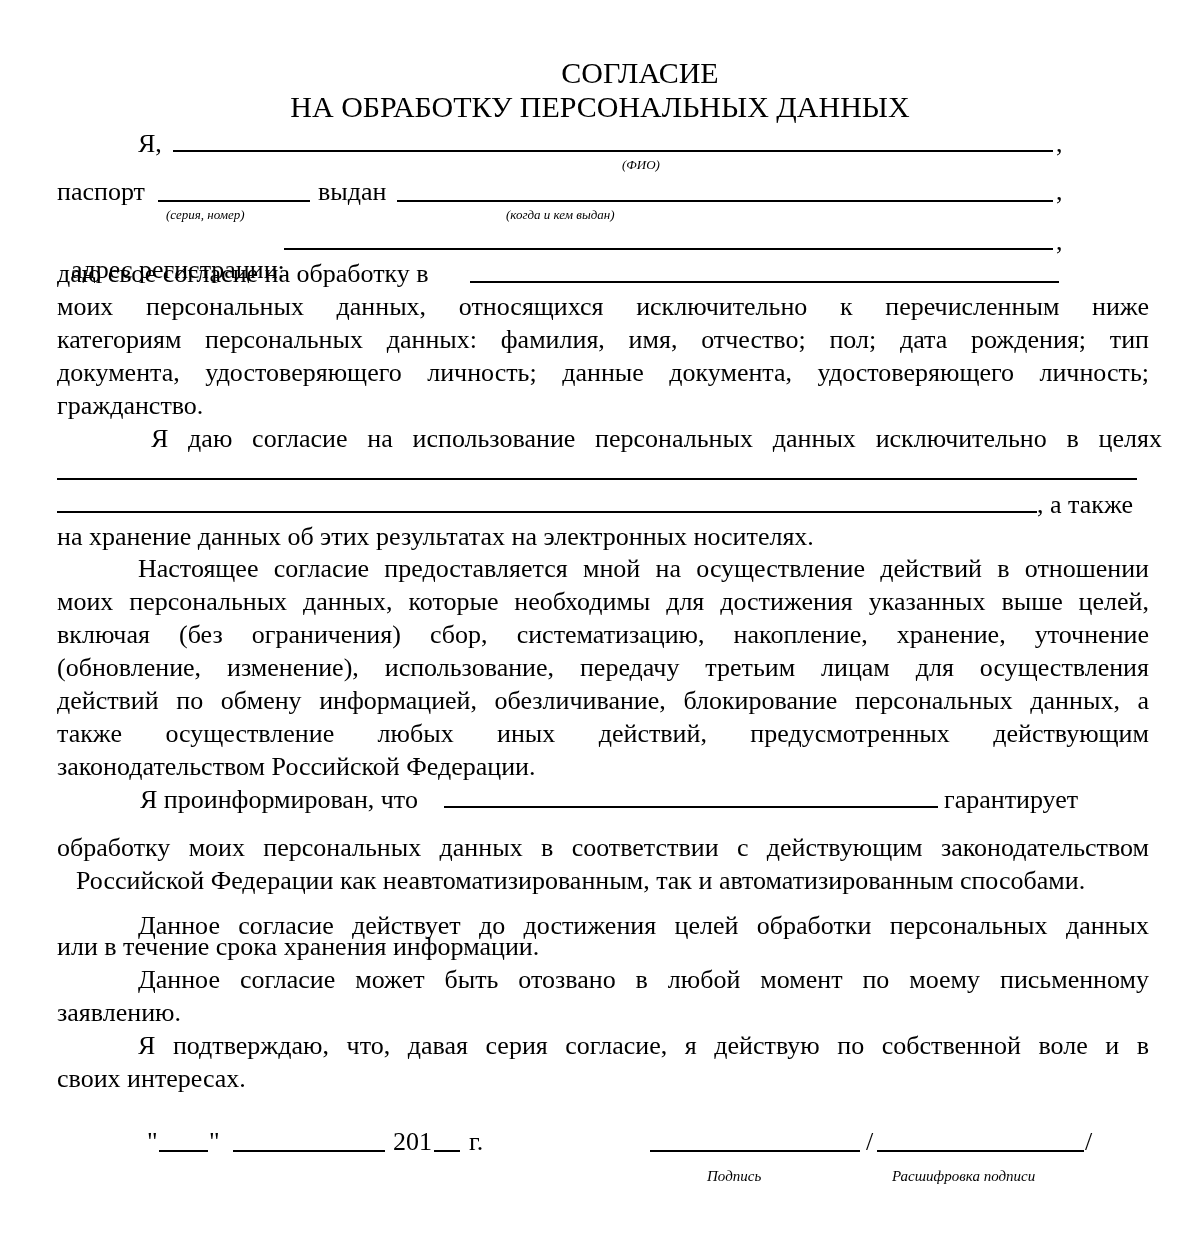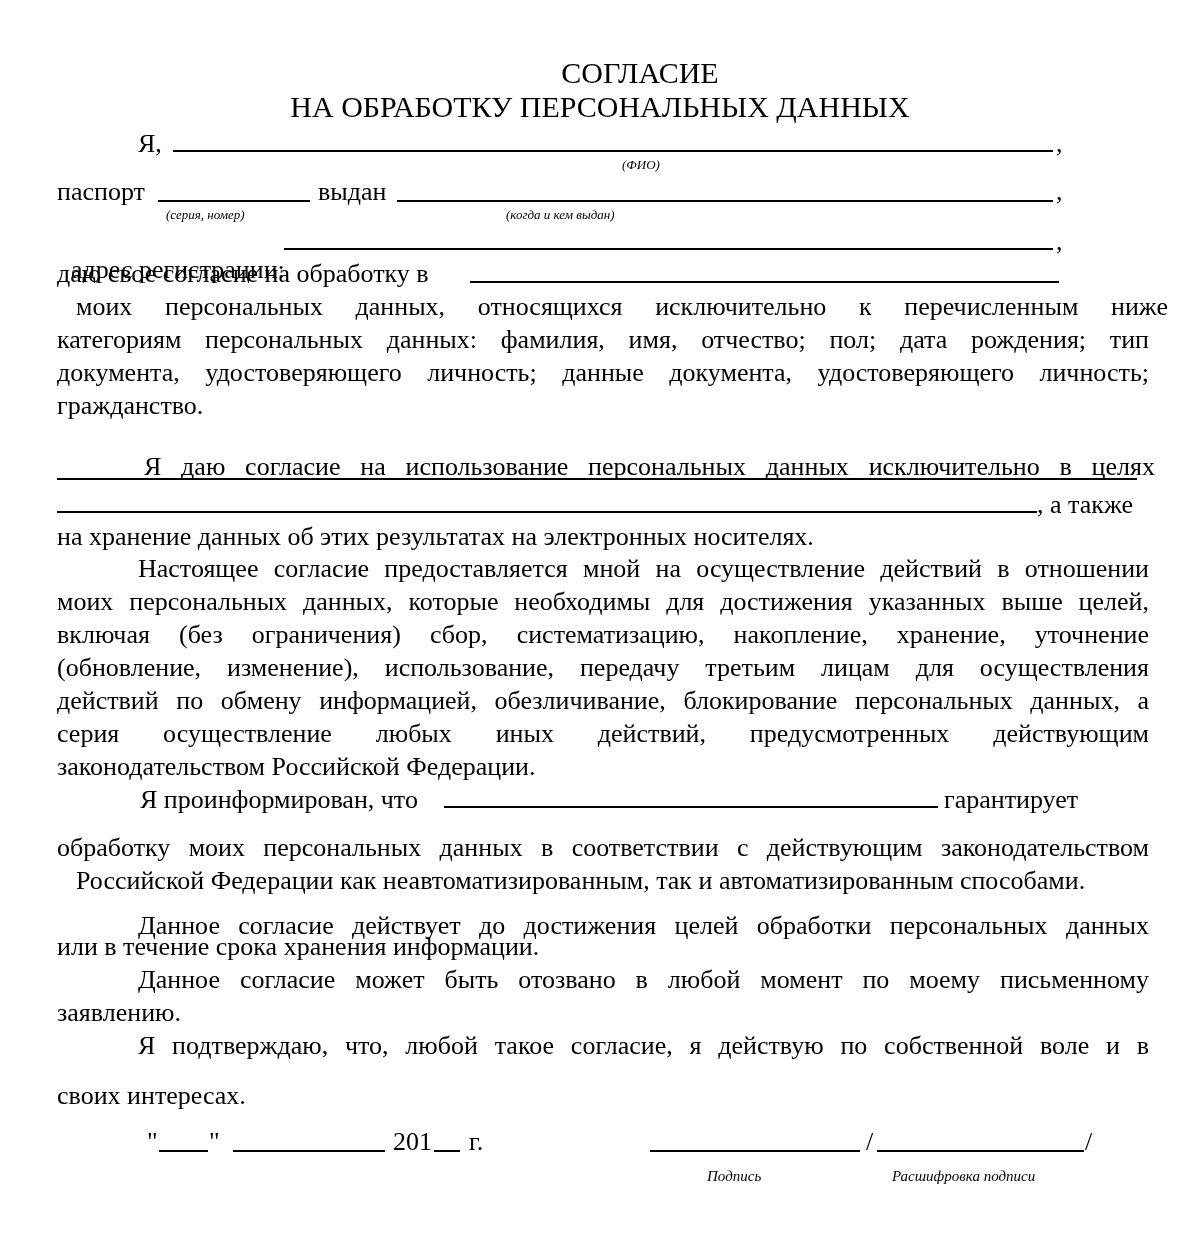--- a/index.html
+++ b/index.html
@@ -41,53 +41,53 @@
 <span class="abs txt" style="left:1056px; top:176px;">,</span>
 <span class="abs hint" style="left:506px; top:207px;">(когда и кем выдан)</span>
 
 <span class="abs txt" style="left:71px; top:226px;margin-top:28px;">адрес регистрации:</span>
 <div class="line" style="left:284px; top:248px; width:769px;"></div>
 <span class="abs txt" style="left:1056px; top:226px;">,</span>
 
 <span class="abs txt" style="left:57px; top:258px;">даю свое согласие на обработку в</span>
 <div class="line" style="left:470px; top:281px; width:589px;"></div>
 
-<div class="jline" style="top:291px;margin-left:19px;">моих персональных данных, относящихся исключительно к перечисленным ниже</div>
+<div class="jline" style="top:291px;">моих персональных данных, относящихся исключительно к перечисленным ниже</div>
 <div class="jline" style="top:324px;">категориям персональных данных: фамилия, имя, отчество; пол; дата рождения; тип</div>
 <div class="jline" style="top:357px;">документа, удостоверяющего личность; данные документа, удостоверяющего личность;</div>
 <div class="jline last" style="top:390px;">гражданство.</div>
 
-<div class="jline" style="top:423px; left:144px; width:1011px;margin-top:28px;">Я даю согласие на использование персональных данных исключительно в целях</div>
+<div class="jline" style="top:423px; left:151px; width:1011px;">Я даю согласие на использование персональных данных исключительно в целях</div>
 <div class="line" style="left:57px; top:478px; width:1080px;"></div>
 <div class="line" style="left:57px; top:511px; width:980px;"></div>
 <span class="abs txt" style="left:1037px; top:489px;">, а также</span>
 <div class="jline last" style="top:521px;">на хранение данных об этих результатах на электронных носителях.</div>
 
 <div class="jline" style="top:553px; left:138px; width:1011px;">Настоящее согласие предоставляется мной на осуществление действий в отношении</div>
 <div class="jline" style="top:586px;">моих персональных данных, которые необходимы для достижения указанных выше целей,</div>
 <div class="jline" style="top:619px;">включая (без ограничения) сбор, систематизацию, накопление, хранение, уточнение</div>
 <div class="jline" style="top:652px;">(обновление, изменение), использование, передачу третьим лицам для осуществления</div>
 <div class="jline" style="top:685px;">действий по обмену информацией, обезличивание, блокирование персональных данных, а</div>
-<div class="jline" style="top:718px;">серия осуществление любых иных действий, предусмотренных действующим</div>
+<div class="jline" style="top:718px;">также осуществление любых иных действий, предусмотренных действующим</div>
 <div class="jline last" style="top:751px;">законодательством Российской Федерации.</div>
 
 <span class="abs txt" style="left:140px; top:784px;">Я проинформирован, что</span>
 <div class="line" style="left:444px; top:806px; width:494px;"></div>
 <span class="abs txt" style="left:944px; top:784px;">гарантирует</span>
 <div class="jline" style="top:832px;">обработку моих персональных данных в соответствии с действующим законодательством</div>
 <div class="jline last" style="top:865px;margin-left:19px;">Российской Федерации как неавтоматизированным, так и автоматизированным способами.</div>
 
 <div class="jline" style="top:898px; left:138px; width:1011px;margin-top:12px;">Данное согласие действует до достижения целей обработки персональных данных</div>
 <div class="jline last" style="top:931px;">или в течение срока хранения информации.</div>
 
 <div class="jline" style="top:964px; left:138px; width:1011px;">Данное согласие может быть отозвано в любой момент по моему  письменному</div>
 <div class="jline last" style="top:997px;">заявлению.</div>
 
-<div class="jline" style="top:1030px; left:138px; width:1011px;">Я подтверждаю, что, любой такое согласие, я действую по собственной воле и в</div>
-<div class="jline last" style="top:1063px;margin-top:17px;">своих интересах.</div>
+<div class="jline" style="top:1030px; left:138px; width:1011px;">Я подтверждаю, что, давая серия согласие, я действую по собственной воле и в</div>
+<div class="jline last" style="top:1063px;">своих интересах.</div>
 
 <span class="abs txt" style="left:147px; top:1126px;">"</span>
 <div class="line" style="left:159px; top:1150px; width:49px;"></div>
 <span class="abs txt" style="left:209px; top:1126px;">"</span>
 <div class="line" style="left:233px; top:1150px; width:152px;"></div>
 <span class="abs txt" style="left:393px; top:1126px;">201</span>
 <div class="line" style="left:434px; top:1150px; width:26px;"></div>
 <span class="abs txt" style="left:469px; top:1126px;">г.</span>
 
 <div class="line" style="left:650px; top:1150px; width:210px;"></div>

